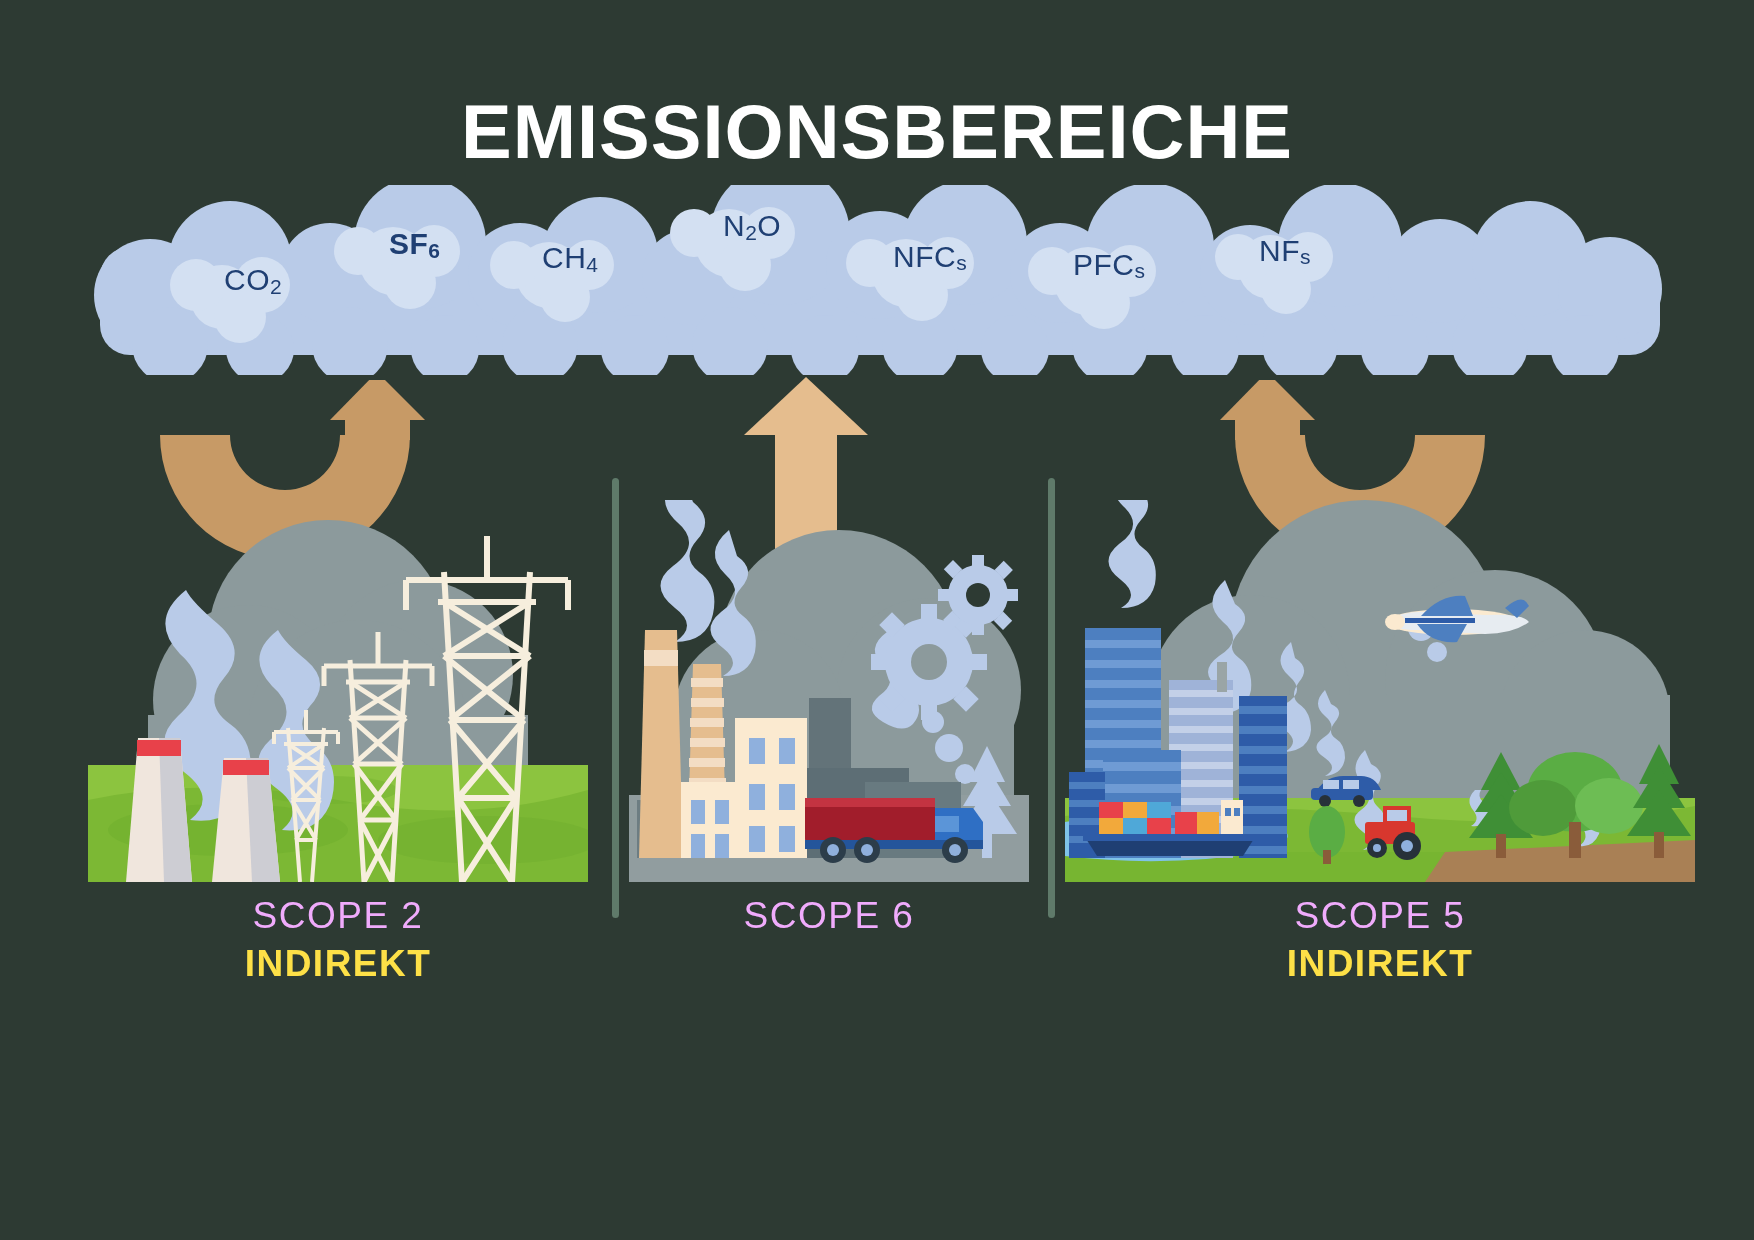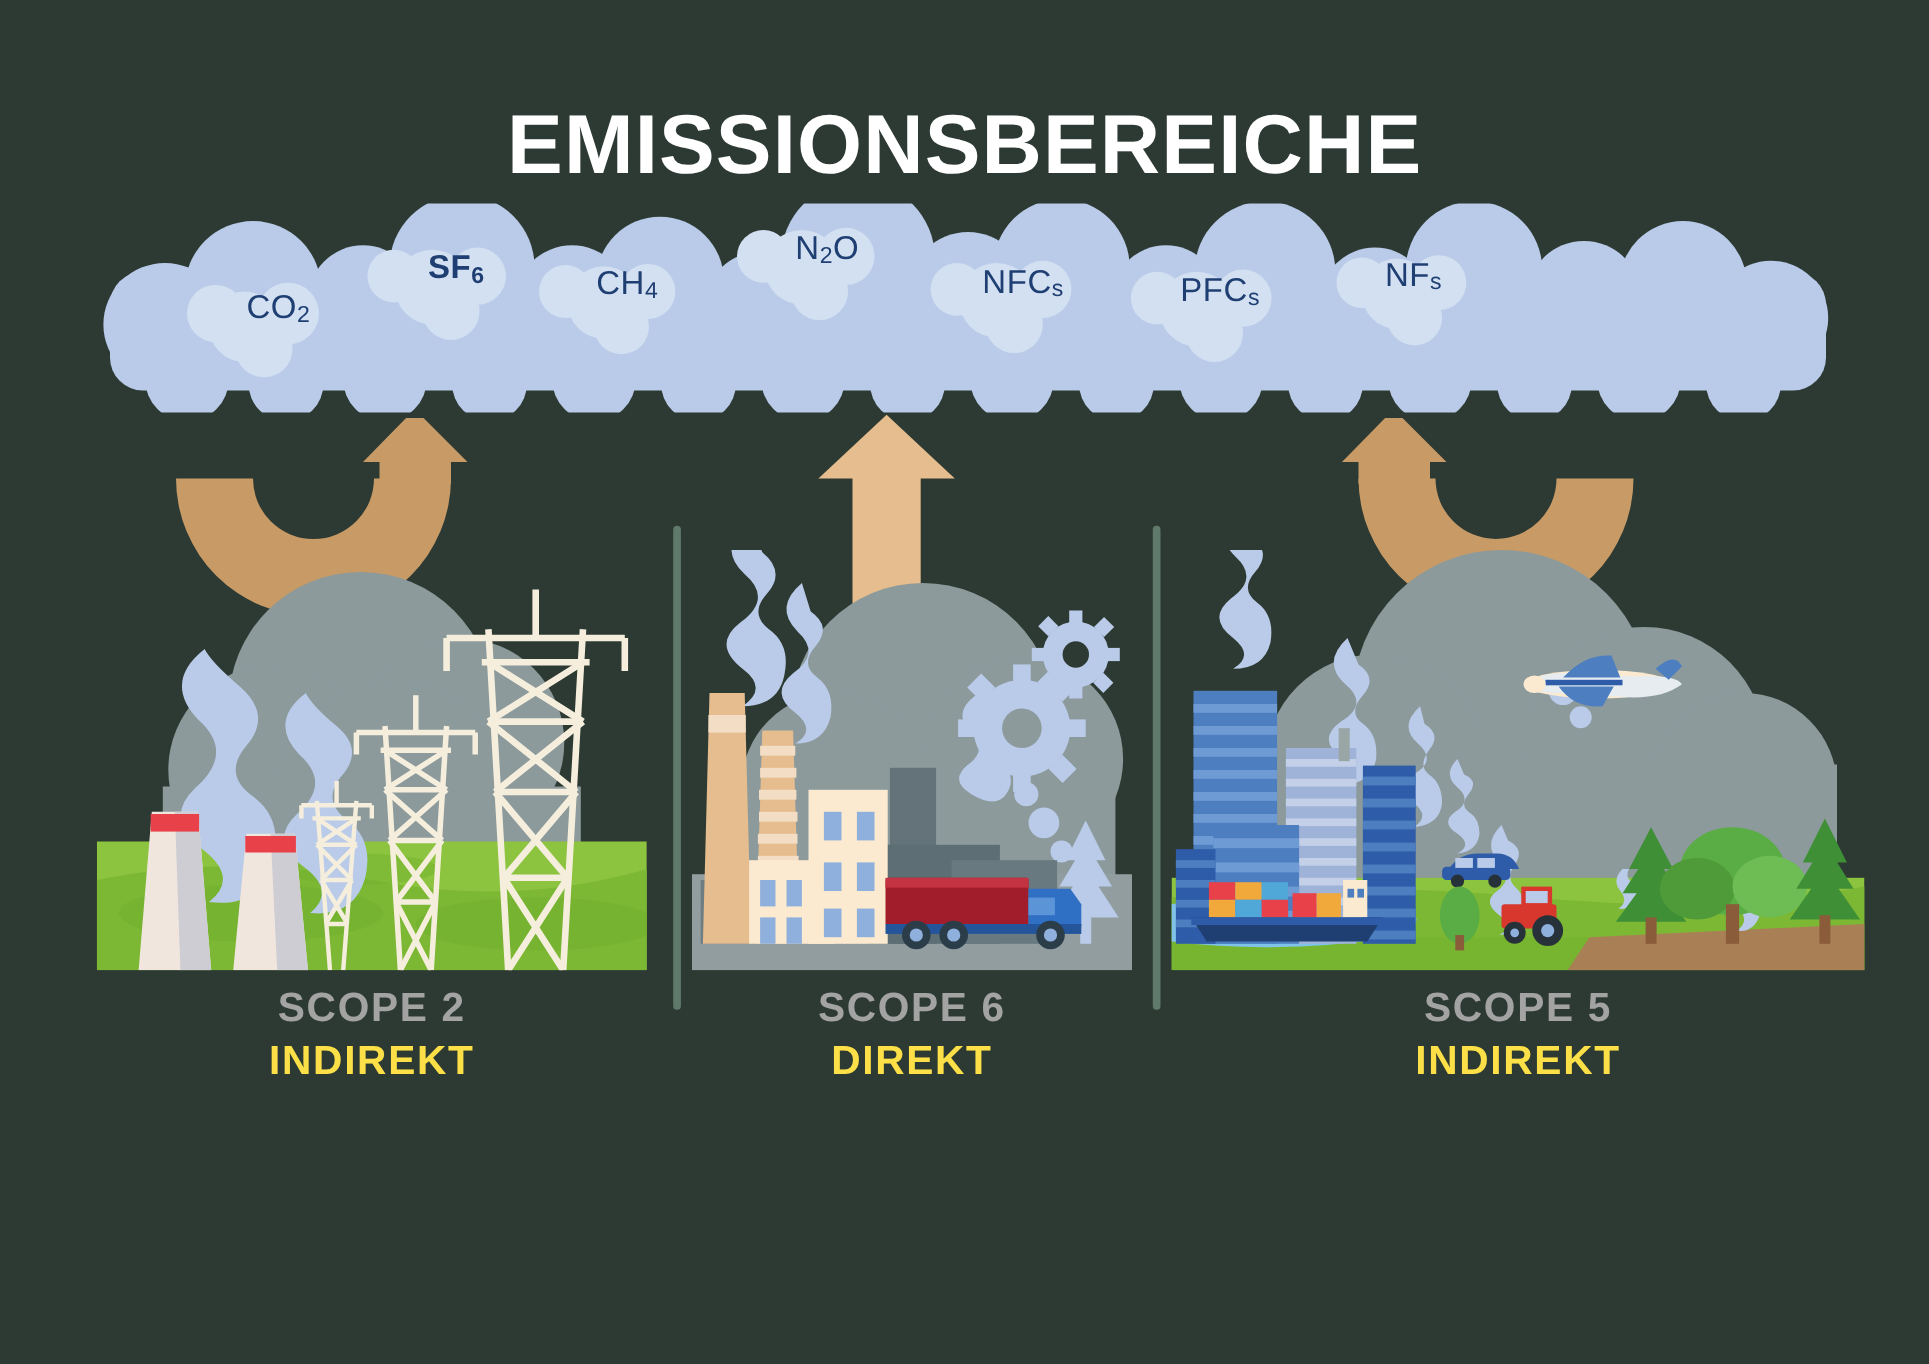--- a/index.html
+++ b/index.html
@@ -29,21 +29,21 @@
 
   
   .divider{position:absolute;width:7px;background:#5f7a6a;border-radius:4px;}
 
   
   .panel{position:absolute;overflow:hidden;}
 
   
   .cap{position:absolute;text-align:center;}
   .cap .scope{
-    color:#a3a3a3;font-size:37px;font-weight:bold;letter-spacing:1.5px;
+    color:#f0abfc;font-size:37px;font-weight:normal;letter-spacing:1.5px;
     line-height:1.25;
   }
   .cap .kind{
     color:#fde047;font-size:37px;font-weight:bold;letter-spacing:1.5px;
     line-height:1.35;
   }
 </style>
 </head>
 <body>
 
@@ -543,21 +543,20 @@
     </g>
   </svg>
 
   <div class="cap" style="left:88px;top:893px;width:500px;">
     <div class="scope">SCOPE 2</div>
     <div class="kind">INDIREKT</div>
   </div>
 
   <div class="cap" style="left:629px;top:893px;width:400px;">
     <div class="scope">SCOPE 6</div>
-    <div class="kind">DIREKT</div>
   </div>
 
   <div class="cap" style="left:1065px;top:893px;width:630px;">
     <div class="scope">SCOPE 5</div>
     <div class="kind">INDIREKT</div>
   </div>
 
 </div>
 
 </body></html>

